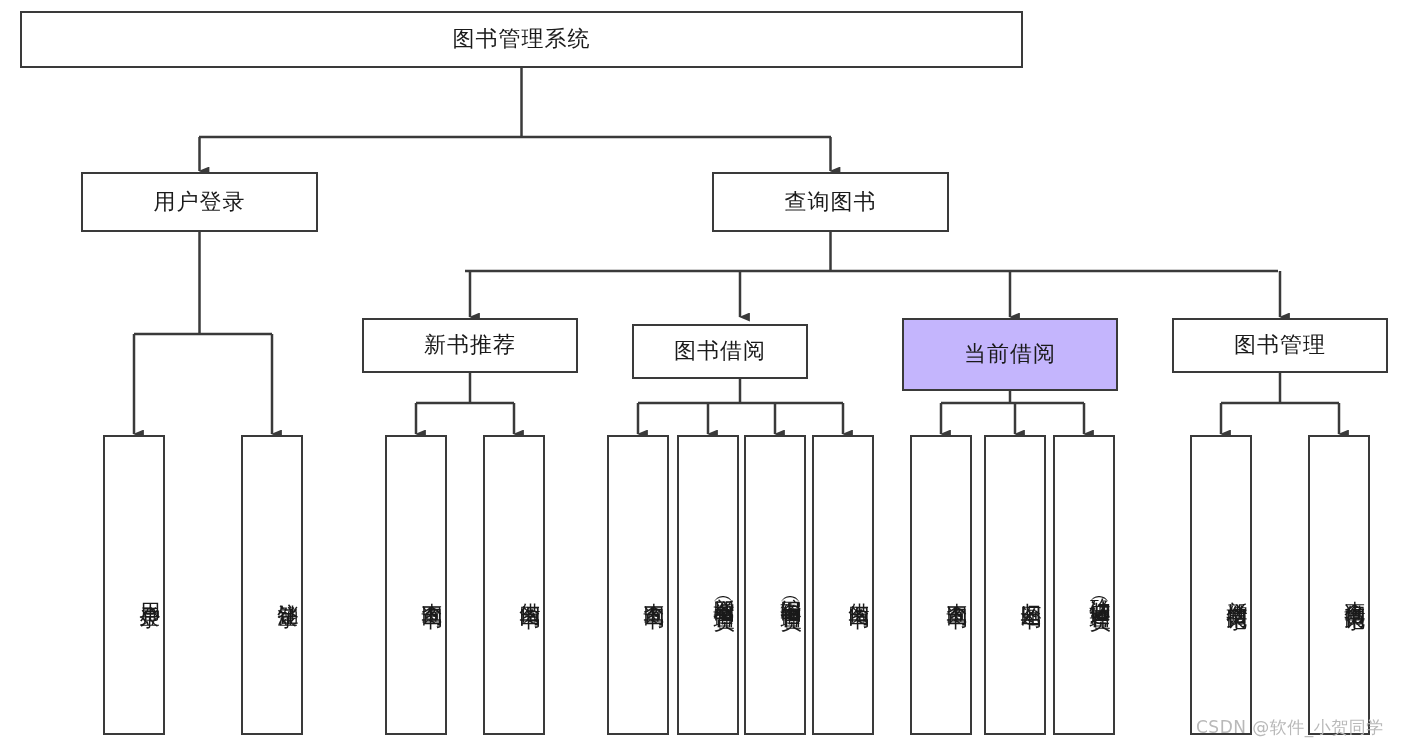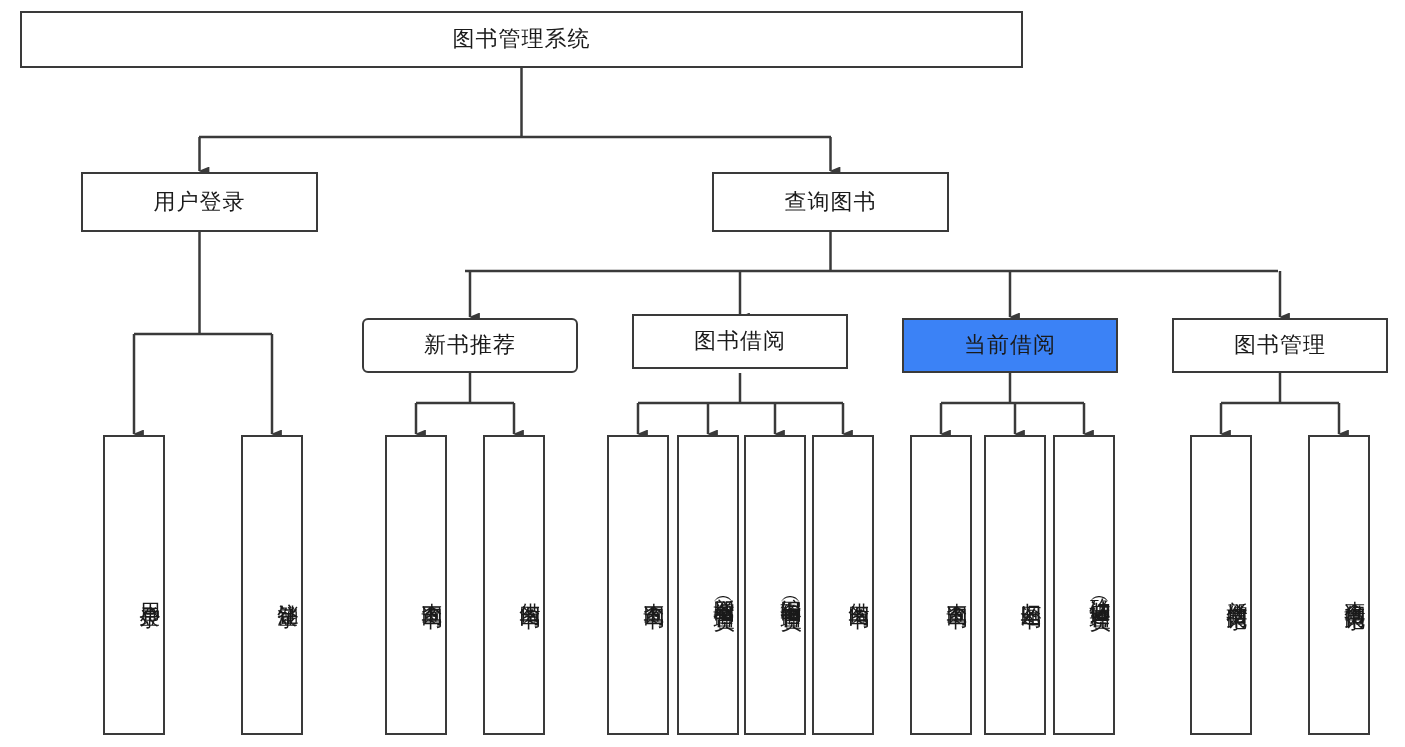--- a/index.html
+++ b/index.html
@@ -100,31 +100,32 @@
       <line x1="1084" y1="403" x2="1084" y2="434" stroke="#3a3a3a" stroke-width="2.5" marker-end="url(#arrow)"></line>
       <line x1="1280" y1="373" x2="1280" y2="403" stroke="#3a3a3a" stroke-width="2.5"></line>
       <line x1="1221" y1="403" x2="1339" y2="403" stroke="#3a3a3a" stroke-width="2.5"></line>
       <line x1="1221" y1="403" x2="1221" y2="434" stroke="#3a3a3a" stroke-width="2.5" marker-end="url(#arrow)"></line>
       <line x1="1339" y1="403" x2="1339" y2="434" stroke="#3a3a3a" stroke-width="2.5" marker-end="url(#arrow)"></line>
     </svg>
   <div id="nodes">
       <div class="node horiz" style="left: 20px; top: 11px; width: 1003px; height: 57px; border-color: rgb(58, 58, 58); background: rgb(255, 255, 255); color: rgb(26, 26, 26);">图书管理系统</div>
       <div class="node horiz" style="left: 81px; top: 172px; width: 237px; height: 60px; border-color: rgb(58, 58, 58); background: rgb(255, 255, 255); color: rgb(26, 26, 26);">用户登录</div>
       <div class="node horiz" style="left: 712px; top: 172px; width: 237px; height: 60px; border-color: rgb(58, 58, 58); background: rgb(255, 255, 255); color: rgb(26, 26, 26);">查询图书</div>
-      <div class="node horiz" style="left: 362px; top: 318px; width: 216px; height: 55px; border-color: rgb(58, 58, 58); background: rgb(255, 255, 255); color: rgb(26, 26, 26); border-radius: 6px;">新书推荐</div>
-      <div class="node horiz" style="left: 632px; top: 314px; width: 216px; height: 55px; border-color: rgb(58, 58, 58); background: rgb(255, 255, 255); color: rgb(26, 26, 26);">图书借阅</div>
-      <div class="node horiz" style="left: 902px; top: 318px; width: 216px; height: 55px; border-color: rgb(58, 58, 58); background: #3b82f6; color: rgb(26, 26, 26);">当前借阅</div>
+      <div class="node horiz" style="left: 362px; top: 318px; width: 216px; height: 55px; border-color: rgb(58, 58, 58); background: rgb(255, 255, 255); color: rgb(26, 26, 26);">新书推荐</div>
+      <div class="node horiz" style="left: 632px; top: 324px; width: 176px; height: 55px; border-color: rgb(58, 58, 58); background: rgb(255, 255, 255); color: rgb(26, 26, 26);">图书借阅</div>
+      <div class="node horiz" style="left: 902px; top: 318px; width: 216px; height: 73px; border-color: rgb(58, 58, 58); background: #c4b5fd; color: rgb(26, 26, 26);">当前借阅</div>
       <div class="node horiz" style="left: 1172px; top: 318px; width: 216px; height: 55px; border-color: rgb(58, 58, 58); background: rgb(255, 255, 255); color: rgb(26, 26, 26);">图书管理</div>
       <div class="node vert" style="left: 103px; top: 435px; width: 62px; height: 300px; border-color: rgb(58, 58, 58); background: rgb(255, 255, 255); color: rgb(26, 26, 26);">用户登录</div>
       <div class="node vert" style="left: 241px; top: 435px; width: 62px; height: 300px; border-color: rgb(58, 58, 58); background: rgb(255, 255, 255); color: rgb(26, 26, 26);">注销登录</div>
       <div class="node vert" style="left: 385px; top: 435px; width: 62px; height: 300px; border-color: rgb(58, 58, 58); background: rgb(255, 255, 255); color: rgb(26, 26, 26);">查询图书</div>
       <div class="node vert" style="left: 483px; top: 435px; width: 62px; height: 300px; border-color: rgb(58, 58, 58); background: rgb(255, 255, 255); color: rgb(26, 26, 26);">借阅图书</div>
       <div class="node vert" style="left: 607px; top: 435px; width: 62px; height: 300px; border-color: rgb(58, 58, 58); background: rgb(255, 255, 255); color: rgb(26, 26, 26);">查询图书</div>
       <div class="node vert" style="left: 677px; top: 435px; width: 62px; height: 300px; border-color: rgb(58, 58, 58); background: rgb(255, 255, 255); color: rgb(26, 26, 26);">新增图书（管理员）</div>
       <div class="node vert" style="left: 744px; top: 435px; width: 62px; height: 300px; border-color: rgb(58, 58, 58); background: rgb(255, 255, 255); color: rgb(26, 26, 26);">编辑图书（管理员）</div>
       <div class="node vert" style="left: 812px; top: 435px; width: 62px; height: 300px; border-color: rgb(58, 58, 58); background: rgb(255, 255, 255); color: rgb(26, 26, 26);">借阅图书</div>
       <div class="node vert" style="left: 910px; top: 435px; width: 62px; height: 300px; border-color: rgb(58, 58, 58); background: rgb(255, 255, 255); color: rgb(26, 26, 26);">查询图书</div>
       <div class="node vert" style="left: 984px; top: 435px; width: 62px; height: 300px; border-color: rgb(58, 58, 58); background: rgb(255, 255, 255); color: rgb(26, 26, 26);">归还图书</div>
       <div class="node vert" style="left: 1053px; top: 435px; width: 62px; height: 300px; border-color: rgb(58, 58, 58); background: rgb(255, 255, 255); color: rgb(26, 26, 26);">确认归还（管理员）</div>
       <div class="node vert" style="left: 1190px; top: 435px; width: 62px; height: 300px; border-color: rgb(58, 58, 58); background: rgb(255, 255, 255); color: rgb(26, 26, 26);">新增借阅记录</div>
       <div class="node vert" style="left: 1308px; top: 435px; width: 62px; height: 300px; border-color: rgb(58, 58, 58); background: rgb(255, 255, 255); color: rgb(26, 26, 26);">查询借阅记录</div>
     </div>
+  <div class="watermark" style="left:1196px; top:716px;">CSDN @软件_小贺同学</div>
 </div>
 
 </body></html>

